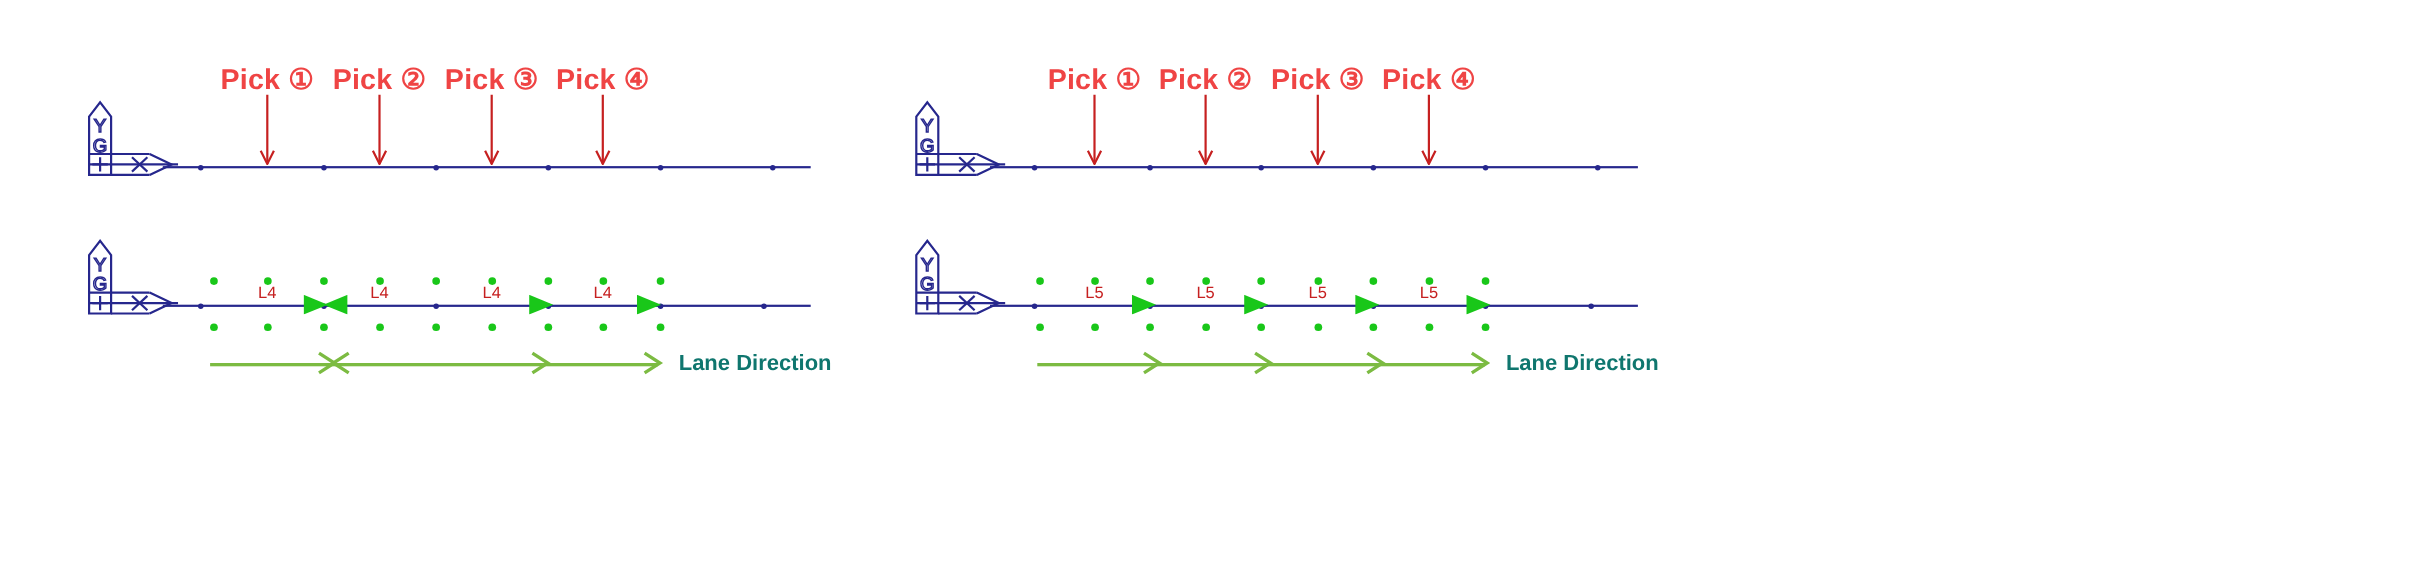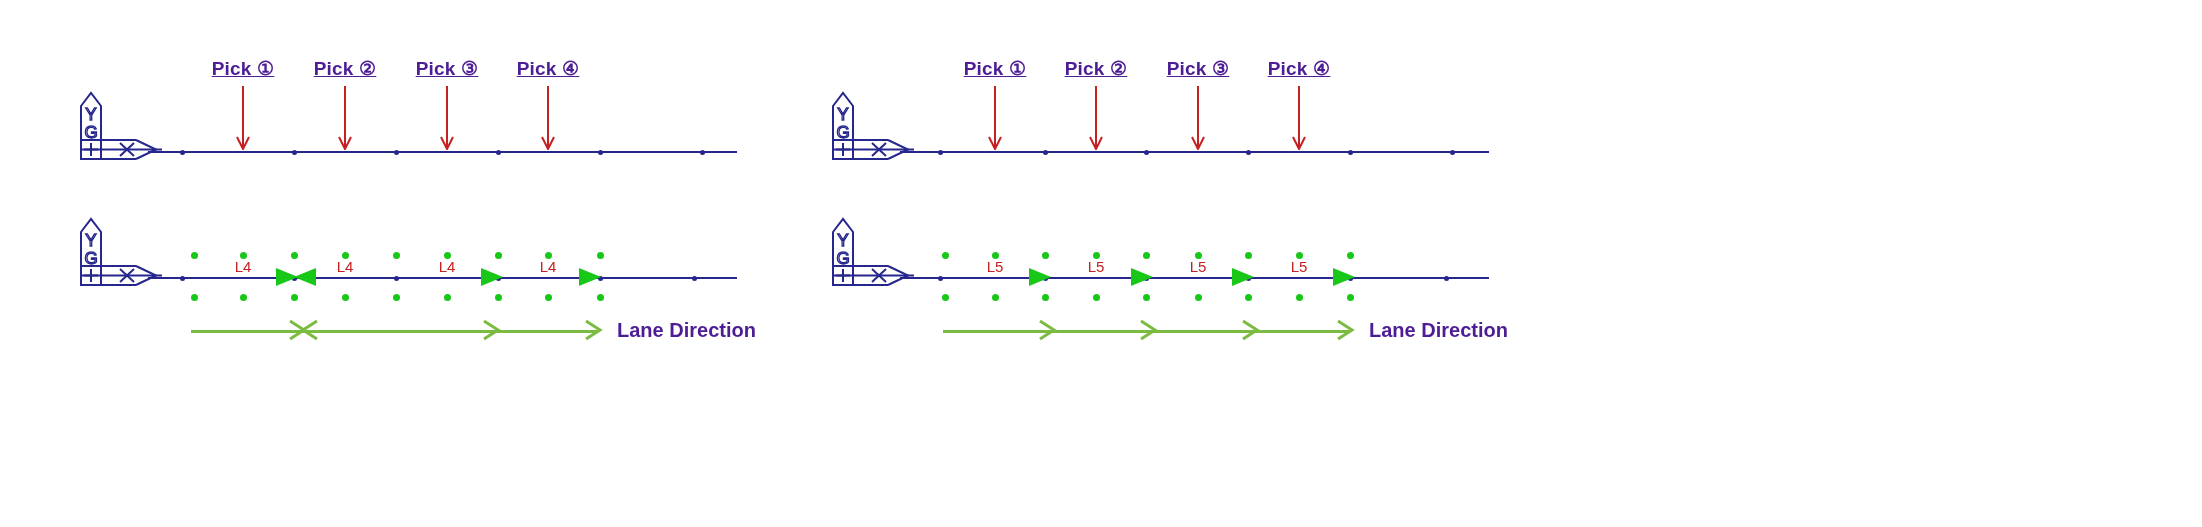--- a/index.html
+++ b/index.html
@@ -8,37 +8,37 @@
 
   
   .marker{position:absolute;}
   .marker svg{display:block;}
 
   
   .baseline{position:absolute;height:0;border-top:2px solid #26278d;}
   .tickdot{position:absolute;width:5px;height:5px;border-radius:50%;background:#26278d;}
 
   
-  .pick-label{position:absolute;color:#4c1d95;font-weight:bold;font-size:19px;white-space:nowrap;
-              transform:translateX(-50%);letter-spacing:.2px;text-decoration:underline;}
+  .pick-label{position:absolute;color:#ef4444;font-weight:bold;font-size:26px;white-space:nowrap;
+              transform:translateX(-50%);letter-spacing:.2px;}
   .pick-arrow{position:absolute;transform:translateX(-50%);}
 
   
   .gdot{position:absolute;width:7px;height:7px;border-radius:50%;background:#19c719;}
 
   
   .llabel{position:absolute;color:#c62020;font-size:15px;transform:translateX(-50%);white-space:nowrap;}
 
   
   .gtri{position:absolute;transform:translate(-50%,-50%);}
 
   
   .lane-line{position:absolute;height:0;border-top:3px solid #7cbb42;}
   .lane-chev{position:absolute;transform:translate(-50%,-50%);}
-  .lane-label{position:absolute;color:#4c1d95;font-weight:bold;font-size:20px;white-space:nowrap;}
+  .lane-label{position:absolute;color:#0f766e;font-weight:bold;font-size:20px;white-space:nowrap;}
 </style>
 </head>
 <body>
 
 <div id="stage">
     <div class="panel-group" style="position: absolute; left: 0px; top: 0px; width: 2202px; height: 527px; pointer-events: none;">
       <div class="baseline" style="left: 148px; top: 151px; width: 589px;"></div>
       <div class="tickdot" style="left: 179.5px; top: 149.5px;"></div>
       <div class="tickdot" style="left: 291.5px; top: 149.5px;"></div>
       <div class="tickdot" style="left: 393.5px; top: 149.5px;"></div>

